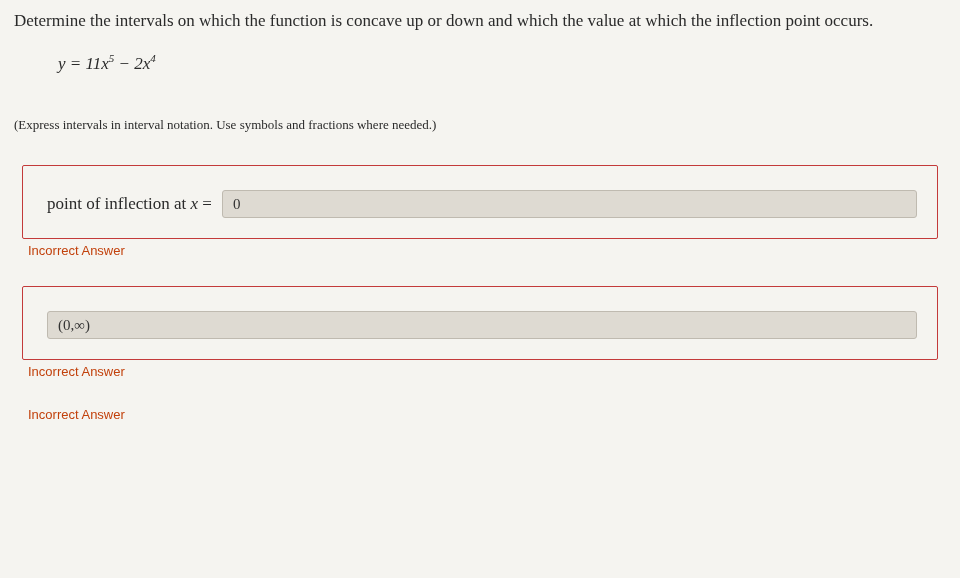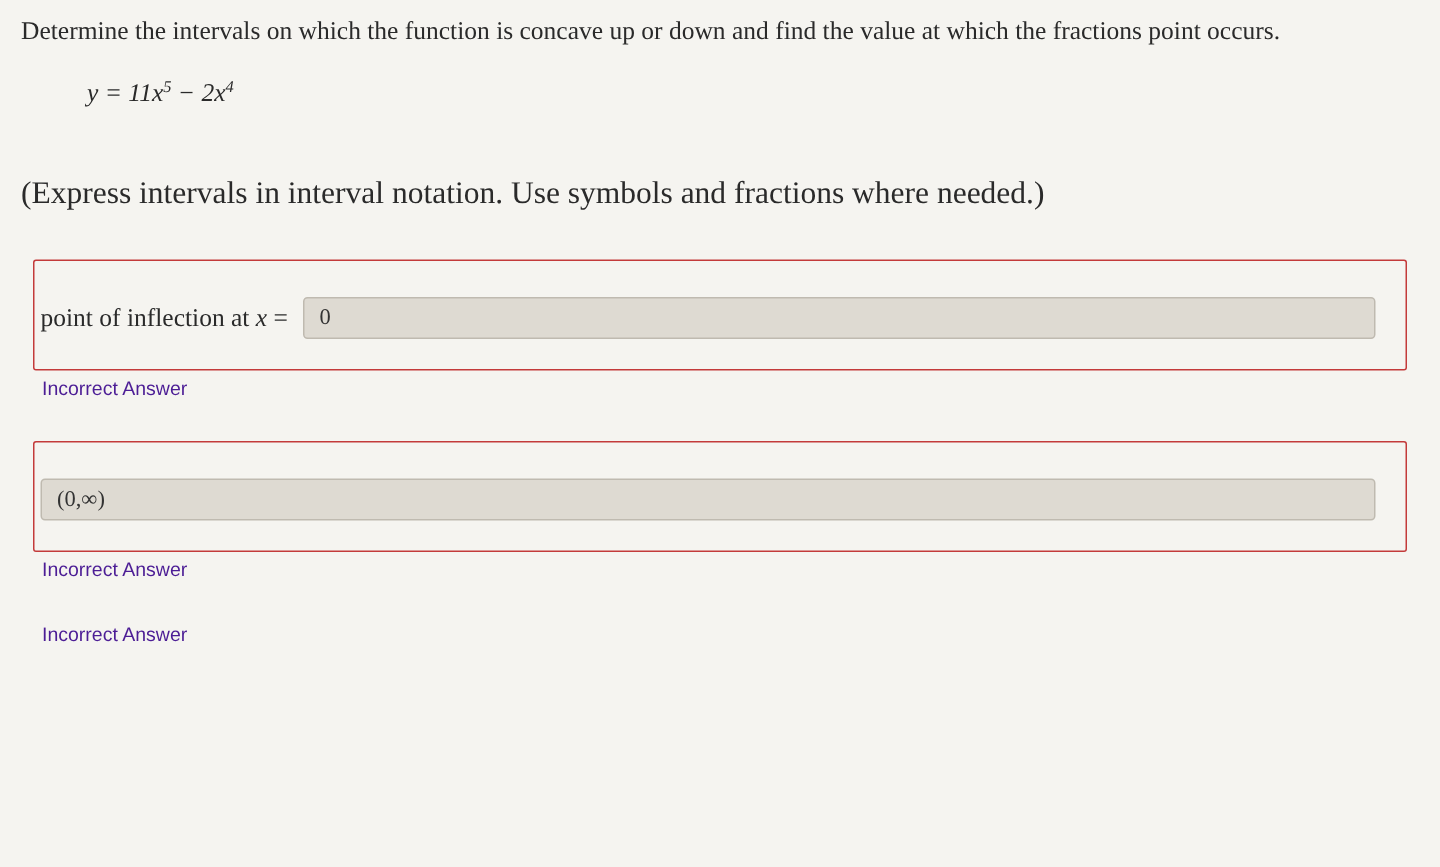--- a/index.html
+++ b/index.html
@@ -25,31 +25,31 @@
       font-style: italic;
       font-size: 17px;
       padding-left: 44px;
       margin-bottom: 40px;
     }
     .equation sup {
       font-size: 11px;
       vertical-align: super;
     }
     .instruction {
-      font-size: 21px;
+      font-size: 13px;
       margin-bottom: 32px;
       margin-top: 44px;
     }
     .answer-block {
       margin-bottom: 28px;
     }
     .answer-box {
       border: 1.5px solid #c33a3a;
       border-radius: 2px;
-      padding: 24px 20px 20px 4px;
+      padding: 24px 20px 20px 24px;
       margin: 6px 8px 2px 8px;
       background: rgba(255,255,255,0.05);
     }
     .answer-box.gray {
       border: 1.5px solid #c9c4b8;
     }
     .answer-row {
       display: flex;
       align-items: center;
       gap: 10px;
@@ -68,30 +68,30 @@
       border-radius: 3px;
       background: #dedad2;
       padding: 4px 10px;
       font-size: 15px;
       font-family: Georgia, serif;
       color: #333;
       display: flex;
       align-items: center;
     }
     .feedback {
-      color: #4c1d95;
+      color: #c2410c;
       font-size: 13px;
       font-family: Arial, sans-serif;
       margin: 4px 0 0 14px;
     }
   </style>
 </head>
 <body>
 
-<div class="question-text">Determine the intervals on which the function is concave up or down and find the value at which the fractions point occurs.</div>
+<div class="question-text">Determine the intervals on which the function is concave up or down and which the value at which the inflection point occurs.</div>
 
 <div class="equation">
   <span>y</span> = <span>11x</span><sup>5</sup><span> − 2x</span><sup>4</sup>
 </div>
 
 <div class="instruction">(Express intervals in interval notation. Use symbols and fractions where needed.)</div>
 
 <div class="answer-block">
   <div class="answer-box">
     <div class="answer-row">

